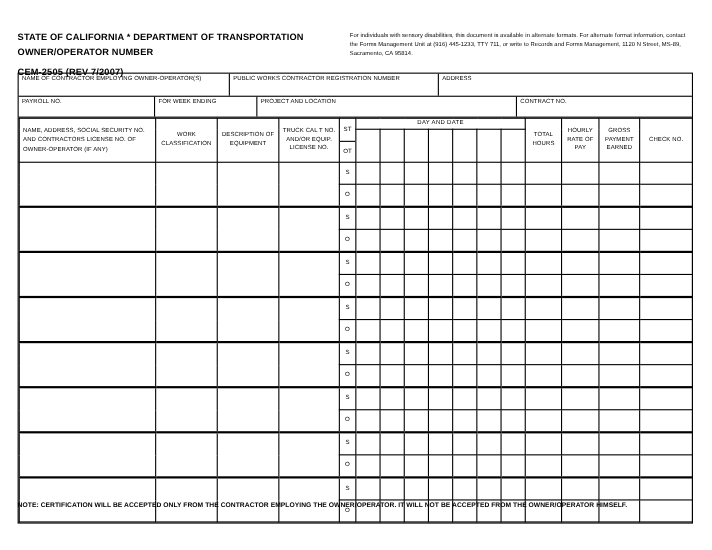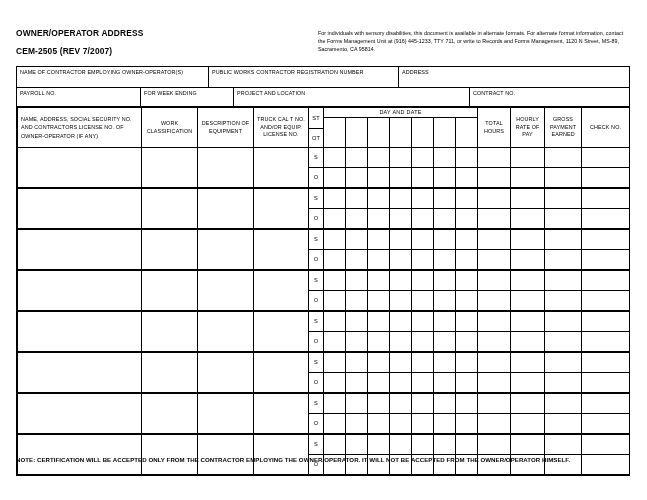--- a/index.html
+++ b/index.html
@@ -151,21 +151,22 @@
     white-space: nowrap;
   }
 </style>
 </head>
 <body>
 
 <div class="page">
 
   <div class="masthead">
     <div class="title-block">
-      <div class="title-line">OWNER/OPERATOR ADDRESS</div>
+      <div class="title-line">STATE OF CALIFORNIA * DEPARTMENT OF TRANSPORTATION</div>
+      <div class="title-line">OWNER/OPERATOR NUMBER</div>
       <div class="title-line cem">CEM-2505 (REV 7/2007)</div>
     </div>
     <div class="access-block">For individuals with sensory disabilities, this document is available in alternate formats. For alternate format information, contact the Forms Management Unit at (916) 445-1233, TTY 711, or write to Records and Forms Management, 1120 N Street, MS-89, Sacramento, CA 95814.</div>
   </div>
 
   <div class="form">
 
     <div class="hrow r1">
       <div class="hcell" style="width:192px">NAME OF CONTRACTOR EMPLOYING OWNER-OPERATOR(S)</div>
       <div class="hcell" style="width:190px">PUBLIC WORKS CONTRACTOR REGISTRATION NUMBER</div>

